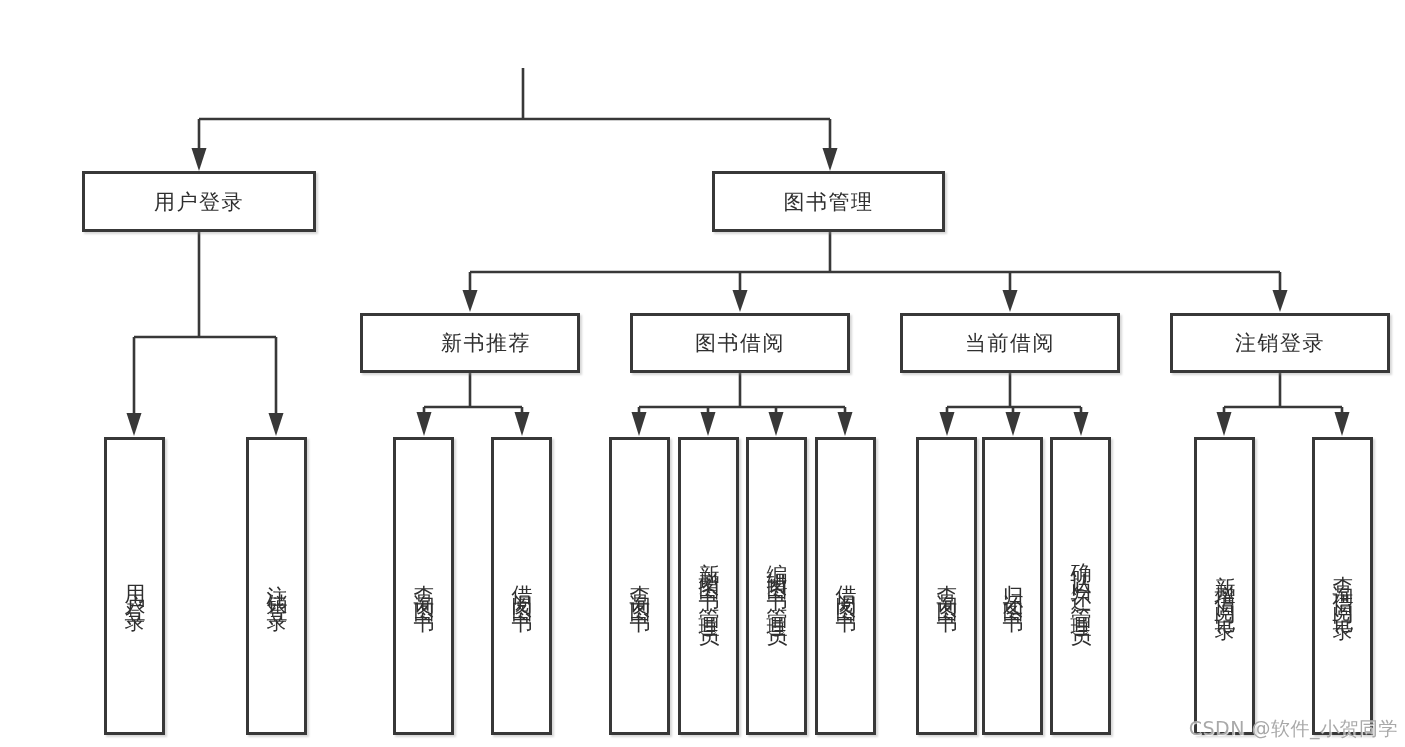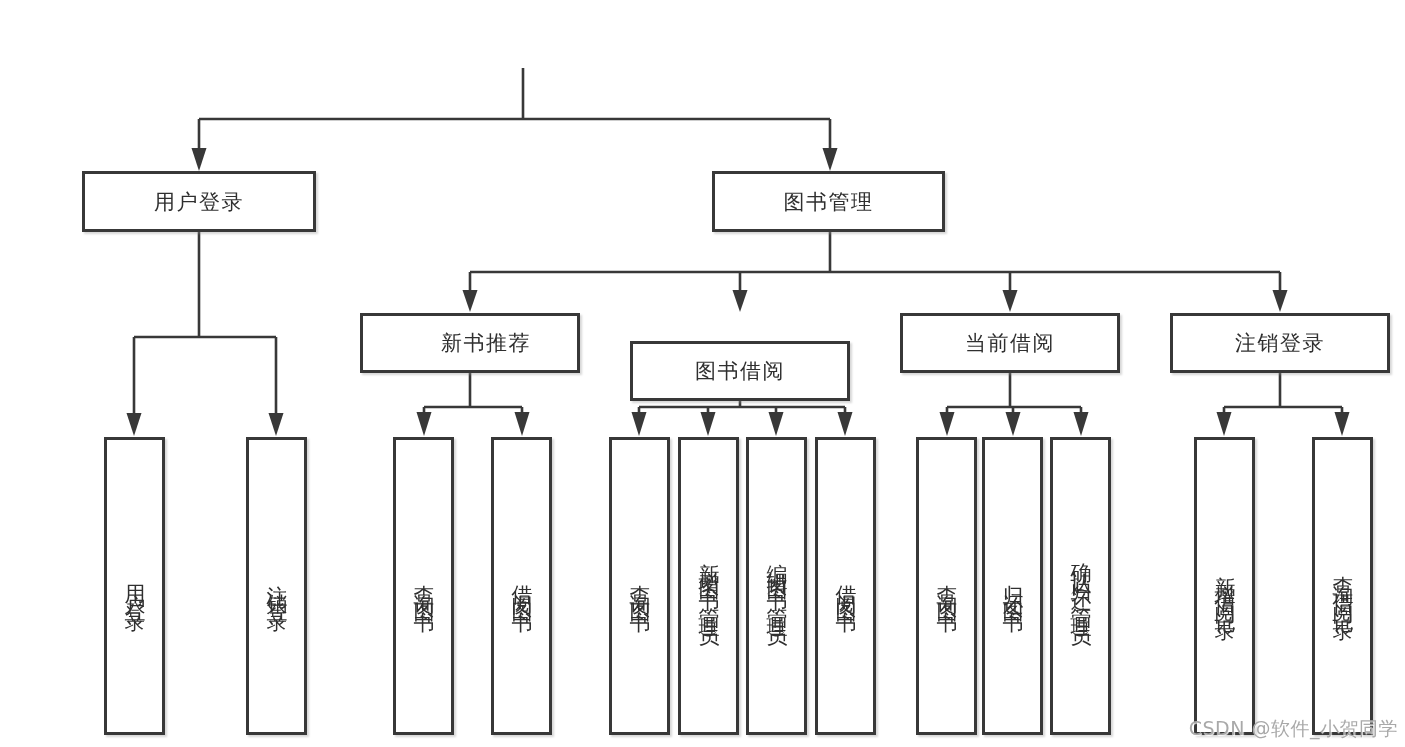--- a/index.html
+++ b/index.html
@@ -11,21 +11,21 @@
     position:absolute;background:#ffffff;border:3px solid #383838;box-sizing:border-box;
     display:flex;align-items:center;justify-content:center;
     box-shadow:2px 2px 2px rgba(150,150,150,0.38);
   }
   .hlabel{font-size:21px;letter-spacing:1.5px;white-space:nowrap;}
   .root{left:21px;top:13px;width:1004px;height:55px;}
   .lv2{top:171px;height:61px;}
   .lv2a{left:82px;width:234px;}
   .lv2b{left:712px;width:233px;}
   .lv3{top:313px;height:60px;width:220px;}
-  .lv3a{left:360px;padding-left:32px;} .lv3b{left:630px;margin-top:28px;} .lv3c{left:900px;} .lv3d{left:1170px;}
+  .lv3a{left:360px;padding-left:32px;} .lv3b{left:630px;} .lv3c{left:900px;} .lv3d{left:1170px;}
   .leaf{top:437px;width:61px;height:298px;}
   .vlabel{
     writing-mode:vertical-rl;font-size:21px;letter-spacing:9px;line-height:1;
     white-space:nowrap;
   }
   .connectors{position:absolute;left:0;top:0;width:1405px;height:747px;pointer-events:none;}
   .connectors path{stroke:#383838;stroke-width:2.6;fill:none;}
   .connectors polygon{fill:#383838;stroke:none;}
   .watermark{
     position:absolute;right:7px;bottom:5px;font-size:19px;letter-spacing:0.5px;

